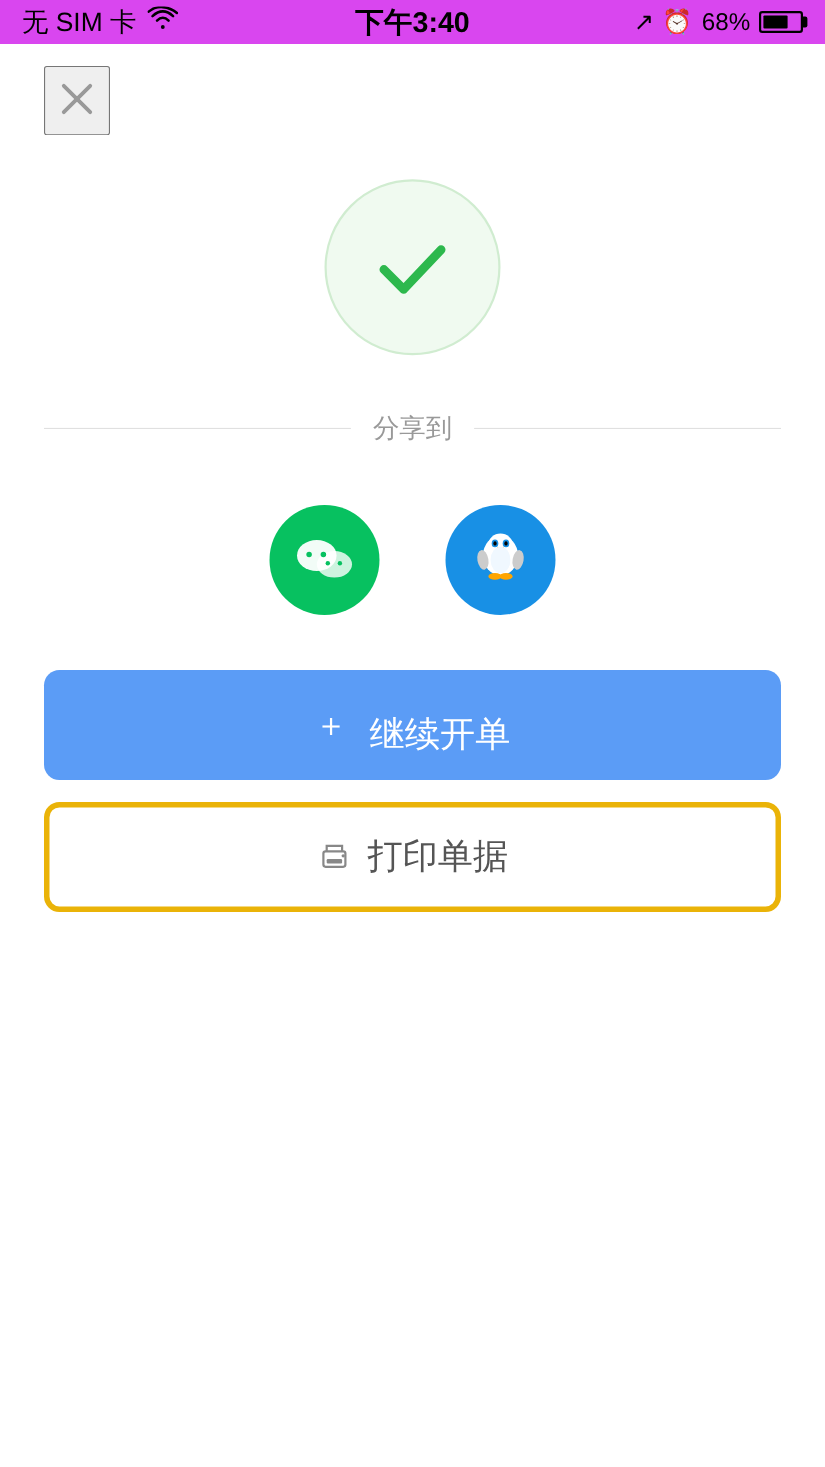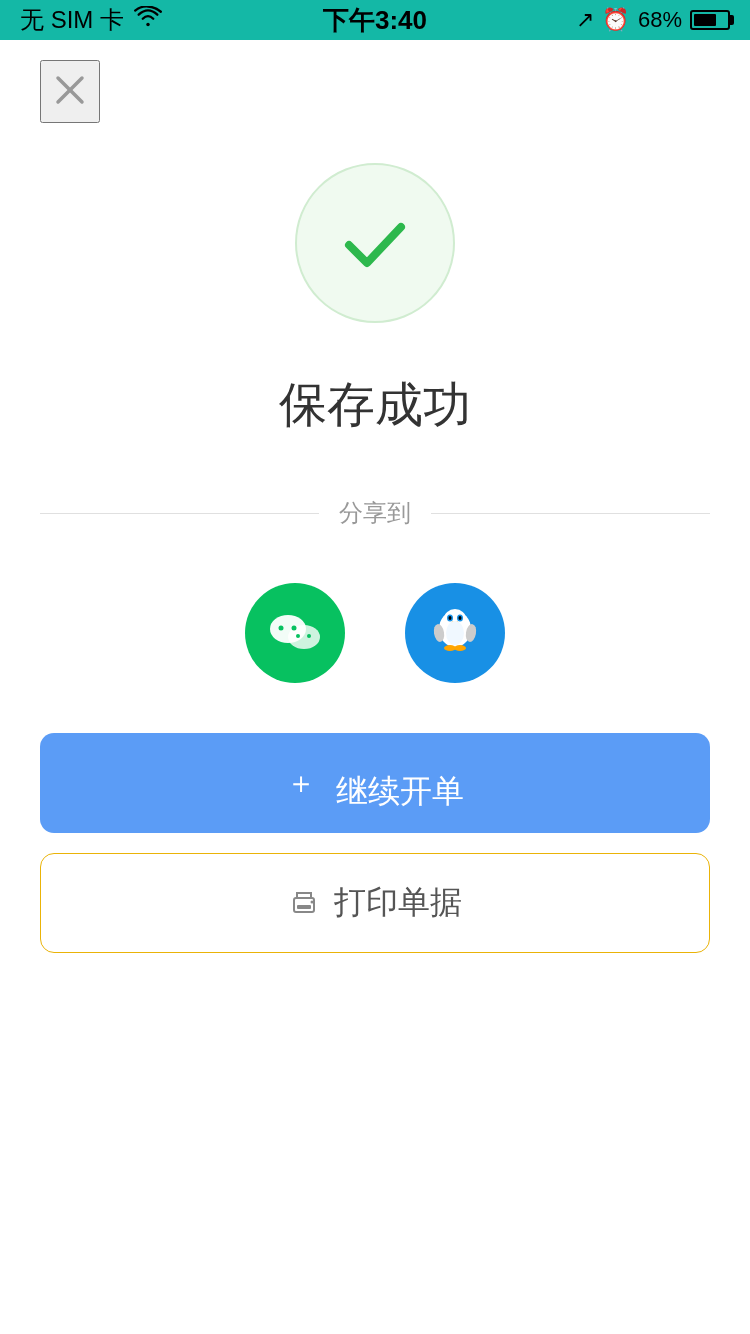--- a/index.html
+++ b/index.html
@@ -11,21 +11,21 @@
       background: #ffffff;
       font-family: -apple-system, "PingFang SC", "Helvetica Neue", sans-serif;
       display: flex;
       flex-direction: column;
     }
 
     
     .status-bar {
       width: 100%;
       height: 40px;
-      background: #14b8a6;
+      background: #d946ef;
       display: flex;
       align-items: center;
       justify-content: space-between;
       padding: 0 20px;
       flex-shrink: 0;
     }
 
     .status-left {
       display: flex;
       align-items: center;
@@ -206,21 +206,21 @@
       gap: 14px;
       cursor: pointer;
       font-size: 32px;
       color: #fff;
     }
 
     .btn-secondary {
       width: 100%;
       height: 100px;
       background: #fff;
-      border: 1px solid #eab308;
+      border: 5px solid #eab308;
       border-radius: 14px;
       display: flex;
       align-items: center;
       justify-content: center;
       gap: 14px;
       cursor: pointer;
       font-size: 32px;
       color: #555;
     }
 
@@ -273,21 +273,20 @@
       <line x1="30" y1="6" x2="6" y2="30" stroke="#999" stroke-width="3.5" stroke-linecap="round"></line>
     </svg>
   </button>
 
   <div class="success-icon-wrapper">
     <svg viewBox="0 0 80 80" fill="none" xmlns="http://www.w3.org/2000/svg">
       <polyline points="14,42 32,60 66,24" stroke="#2db84d" stroke-width="8" stroke-linecap="round" stroke-linejoin="round" fill="none"></polyline>
     </svg>
   </div>
 
-  <h1 class="success-title">保存成功</h1>
 
   <div class="share-section">
     <div class="share-divider">
       <span class="share-label">分享到</span>
     </div>
     <div class="share-icons">
 
       <div class="share-icon-btn wechat-btn">
         <svg width="58" height="48" viewBox="0 0 58 48" fill="none" xmlns="http://www.w3.org/2000/svg">
 

